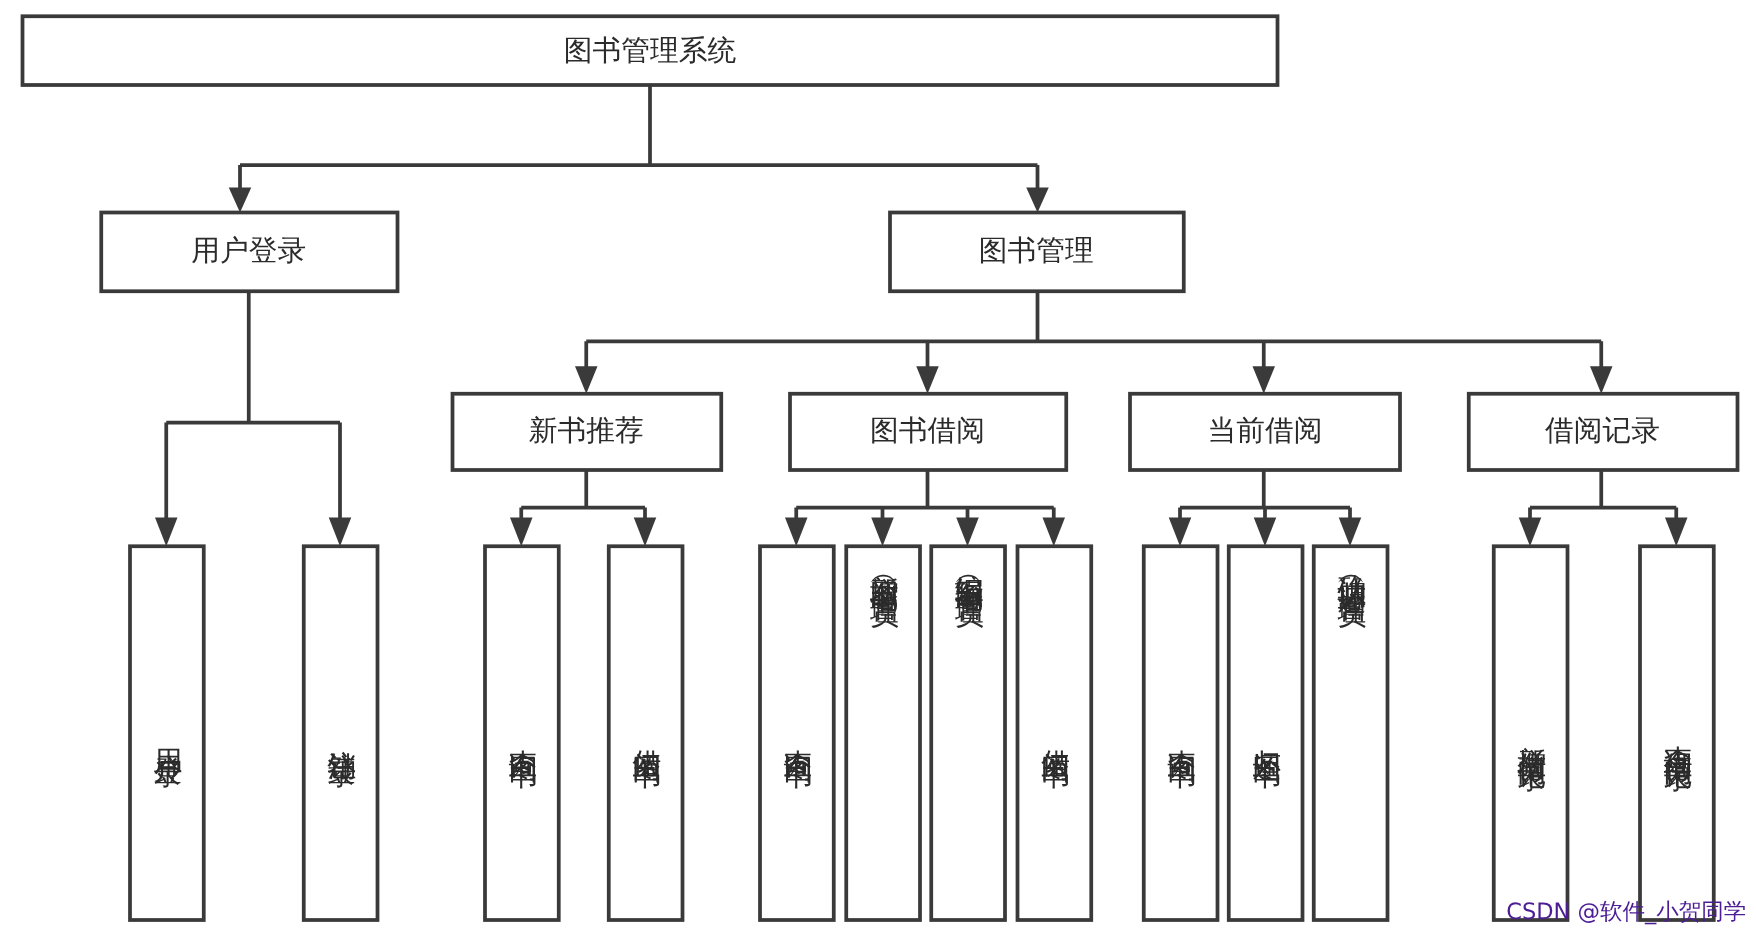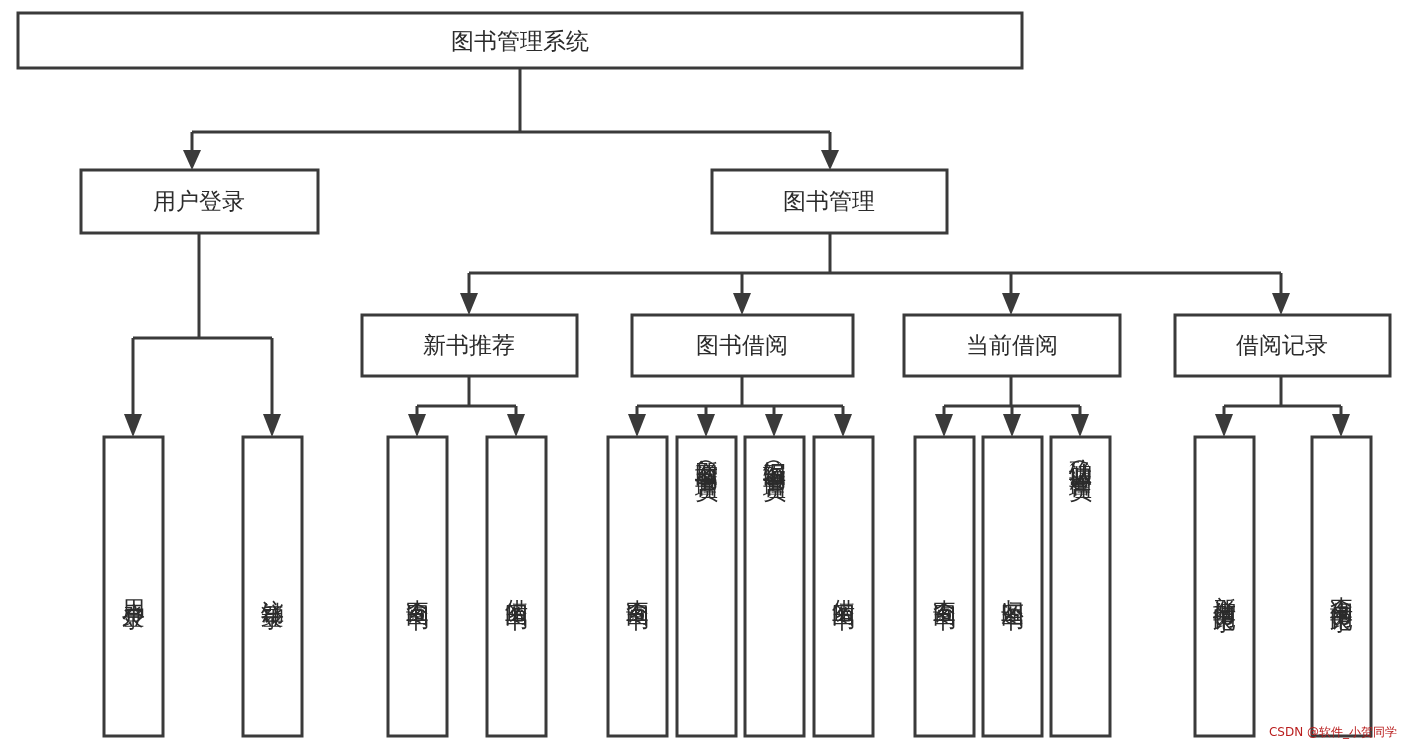--- a/index.html
+++ b/index.html
@@ -63,22 +63,22 @@
     font-size: 23px;
     color: #2b2b2b;
     line-height: 1;
     white-space: nowrap;
     font-family: "DejaVu Sans", "Liberation Sans", sans-serif;
   }
   .watermark {
     position: absolute;
     right: 8px;
     bottom: 6px;
-    font-size: 12px;
-    color: #b91c1c;
+    font-size: 18px;
+    color: #4c1d95;
     font-family: "DejaVu Sans", "Liberation Sans", sans-serif;
     white-space: nowrap;
   }
 </style>
 </head>
 <body>
 
 <div id="diagram-root">
 
   <svg id="flow" viewBox="0 0 1405 747" xmlns="http://www.w3.org/2000/svg">

